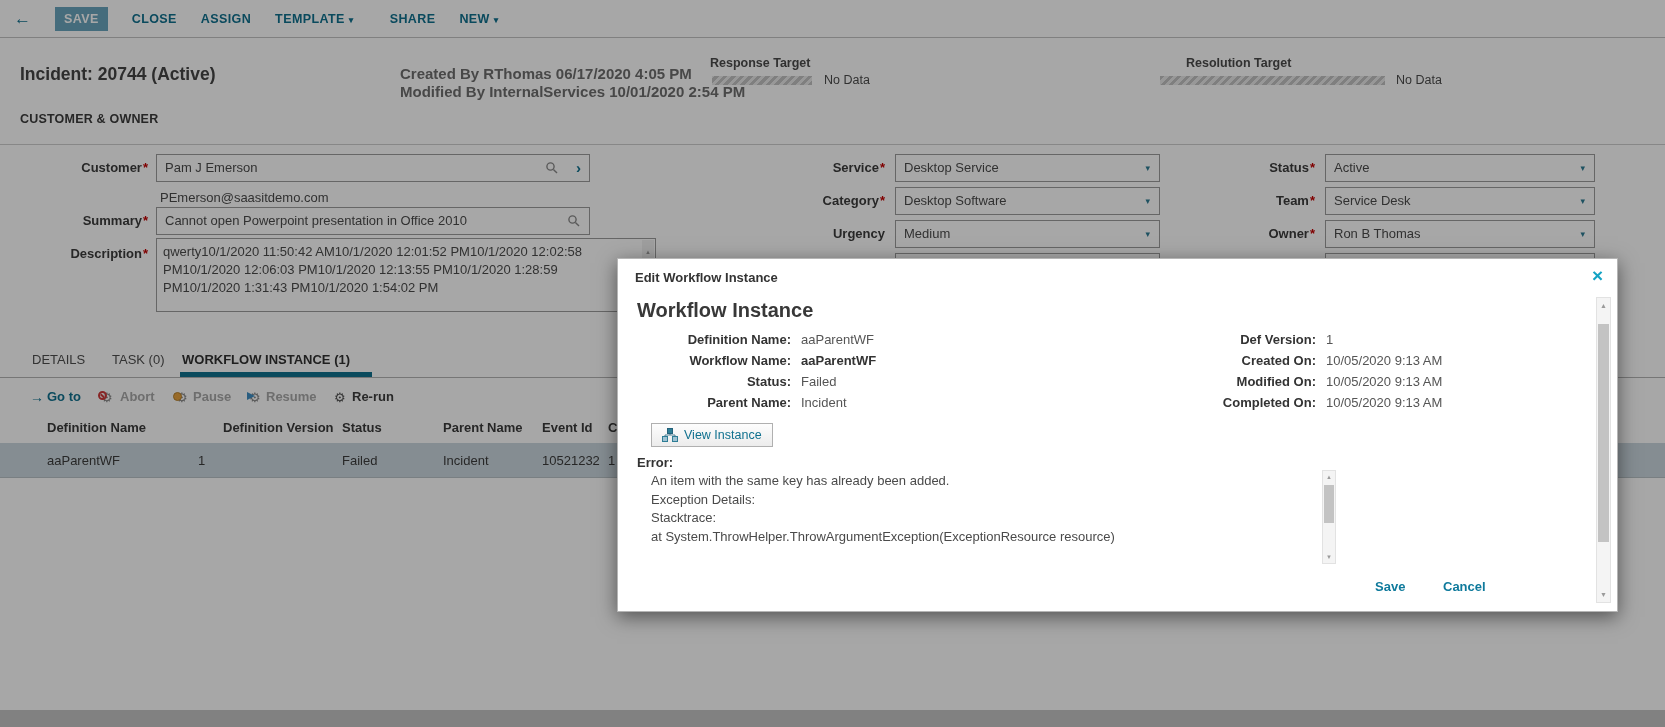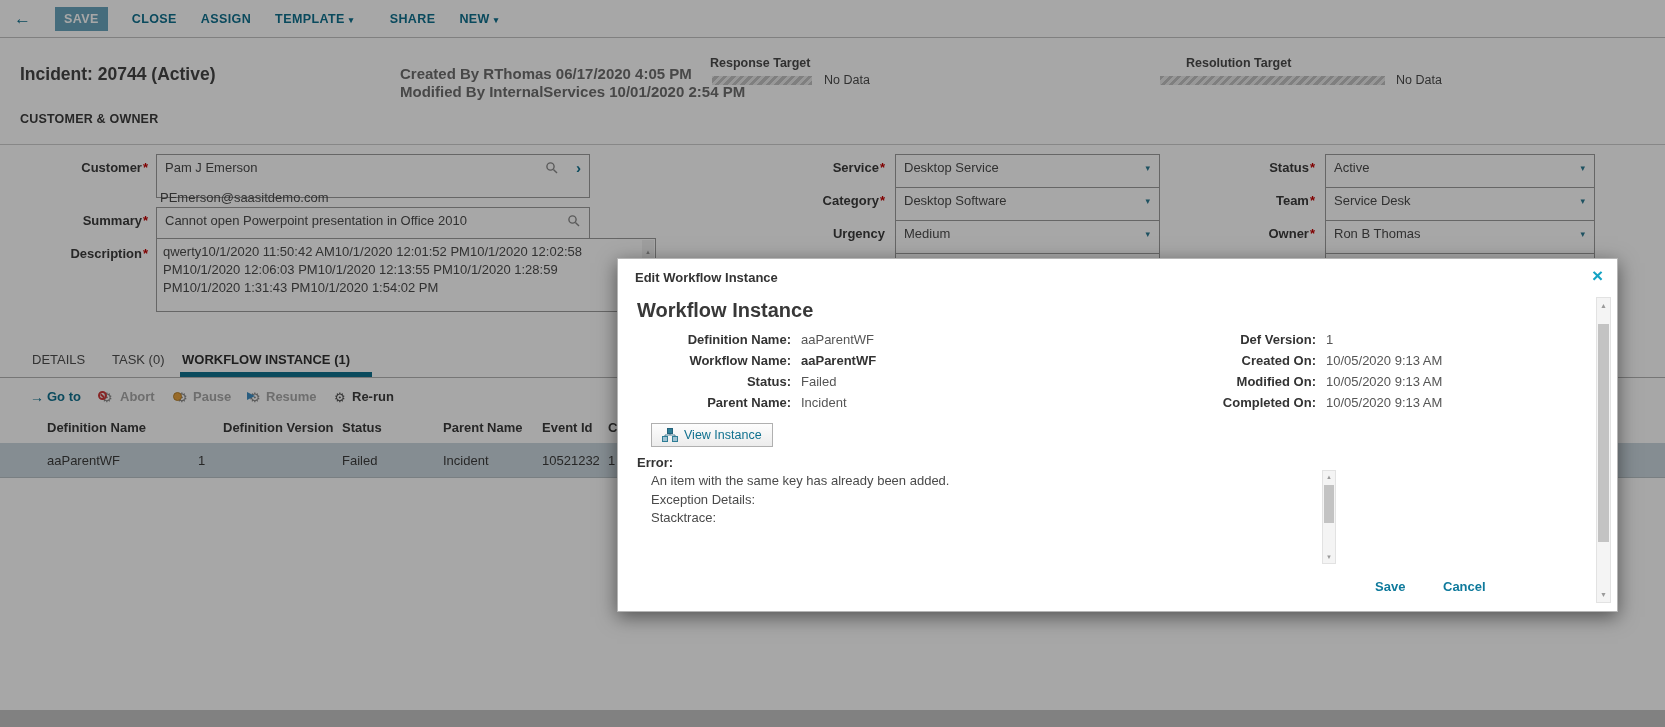--- a/index.html
+++ b/index.html
@@ -21,21 +21,21 @@
   .meta { position:absolute; left:400px; top:54px; font-size:15px; font-weight:bold; color:#6e6e6e; line-height:18px;margin-top:11px; }
   .rt-label { position:absolute; font-size:12.5px; font-weight:bold; color:#4c4c4c; }
   .hatch { position:absolute; height:9px; background:repeating-linear-gradient(-45deg,#c2c2c2 0 3px,#e9e9e9 3px 6px); }
   .nodata { position:absolute; font-size:12.5px; color:#4c4c4c; }
   .section-title { position:absolute; left:20px; top:112px; font-size:12.5px; font-weight:bold; color:#3c3c3c; letter-spacing:.2px; }
   .hr { position:absolute; left:0; width:1665px; height:1px; background:#cfcfcf; }
   
   .flabel { position:absolute; text-align:right; font-weight:bold; font-size:13px; color:#3c3c3c; width:130px; }
   .flabel.w180 { width:180px; }
   .req::after { content:"*"; color:#c40000; font-weight:bold; margin-left:1px; }
-  .fbox { position:absolute; height:44px; background:#fff; border:1px solid #9c9c9c;
+  .fbox { position:absolute; height:28px; background:#fff; border:1px solid #9c9c9c;
           font-size:13px; color:#4c4c4c; line-height:26px; padding-left:8px; white-space:nowrap; overflow:hidden; }
   .dd-caret { position:absolute; right:9px; top:9px; font-size:9px; color:#2e7d95; line-height:9px; }
   .mag { position:absolute; top:6px; }
   .chev { position:absolute; right:8px; top:4px; color:#10718f; font-size:15px; font-weight:bold; line-height:18px; }
   .email { position:absolute; left:160px; top:190px; font-size:13px; color:#4c4c4c; }
   .descbox { position:absolute; left:156px; top:238px; width:500px; height:74px; background:#fff; border:1px solid #9c9c9c;
              font-size:13px; color:#4c4c4c; line-height:18px; padding:4px 22px 4px 6px; overflow:hidden; }
   .mini-scroll { position:absolute; right:1px; top:1px; bottom:1px; width:12px; background:#f2f2f2; }
   .mini-scroll .sa { position:absolute; left:0; width:12px; text-align:center; font-size:6px; color:#9a9a9a; }
   
@@ -252,20 +252,21 @@
         <rect x="10.5" y="8.5" width="5" height="5" fill="#9fc2d2" stroke="#2e7d95"></rect>
       </svg>
       <span>View Instance</span>
     </div>
 
     <div class="err-label">Error:</div>
     <div class="err-text">
       <div>An item with the same key has already been added.</div>
       <div>Exception Details:</div>
       <div>Stacktrace:</div>
+      <div>at System.ThrowHelper.ThrowArgumentException(ExceptionResource resource)</div>
     </div>
     <div class="err-scroll">
       <span class="sa" style="top:3px;">▲</span>
       <div class="m-thumb" style="top:14px; height:38px;"></div>
       <span class="sa" style="bottom:3px;">▼</span>
     </div>
 
     <span class="m-link" style="left:757px;">Save</span>
     <span class="m-link" style="left:825px;">Cancel</span>
   </div>

